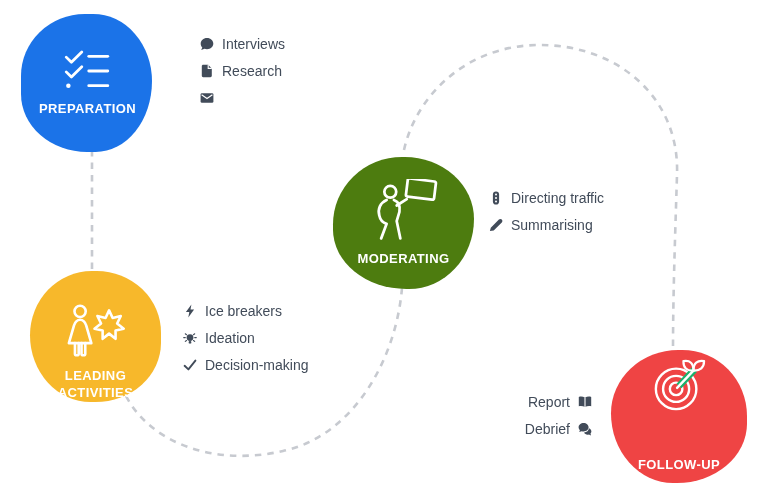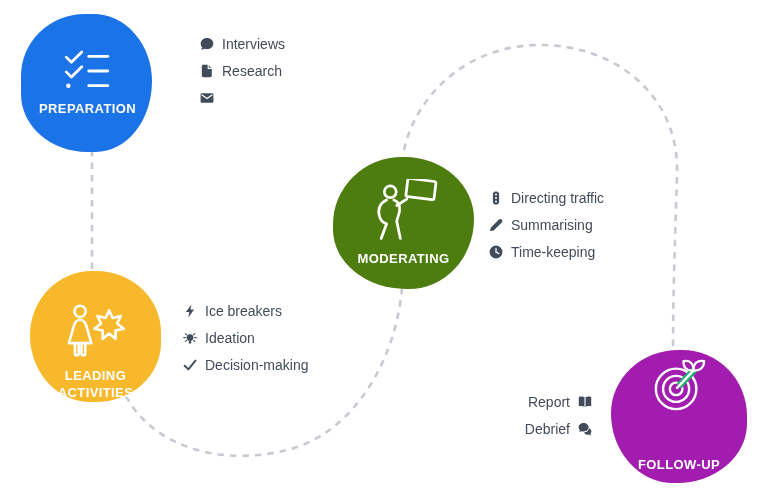--- a/index.html
+++ b/index.html
@@ -90,21 +90,21 @@
           <path d="M16 19 C12 19 10.5 22 9.5 25 L4 44 L28 44 L22.5 25 C21.5 22 20 19 16 19 Z"></path>
           <path d="M10.5 44 L10.5 55.5 C10.5 57.3 14.5 57.3 14.5 55.5 L14.5 44"></path>
           <path d="M17.5 44 L17.5 55.5 C17.5 57.3 21.5 57.3 21.5 55.5 L21.5 44"></path>
           <polygon points="47,9 50.8,17.1 59.5,15 55.6,23 62.6,28.6 53.9,30.5 53.9,39.4 47,33.8 40.1,39.4 40.1,30.5 31.4,28.6 38.4,23 34.5,15 43.2,17.1"></polygon>
         </g>
       </svg>
     </span>
     <div class="stage-label">LEADING ACTIVITIES</div>
   </div>
 
-  <div class="stage stage-follow" style="background-color: #a21caf; gap: 36px;">
+  <div class="stage stage-follow" style="background-color: #ef4444; gap: 36px;">
     <span class="stage-icon">
       <svg width="58" height="54" viewBox="0 0 60 56">
         <g class="wstroke" stroke-width="2.5">
           <circle cx="27" cy="31" r="21"></circle>
           <circle cx="27" cy="31" r="13.5"></circle>
           <circle cx="27" cy="31" r="6.5"></circle>
         </g>
         <path d="M30 28 L46 11" stroke="#1AB26C" stroke-width="7" fill="none"></path>
         <path class="wstroke" d="M28 30 L45 12" stroke-width="2.5"></path>
         <path class="wstroke" d="M45 12 C45 4.5 49 1 56 2.2 C56 9 52 12.4 45 12 Z" stroke-width="2.3" fill="#1AB26C"></path>
@@ -155,29 +155,20 @@
       <span>Directing traffic</span>
     </div>
     <div class="item">
       <span class="licon">
         <svg viewBox="0 0 14 14">
             <path fill="currentColor" d="M.9 13.1l.9-3.4L9.9 1.6c.8-.8 2.1-.8 2.9 0 .8.8.8 2.1 0 2.9L4.7 12.6l-3.8.5z"></path>
           </svg>
       </span>
       <span>Summarising</span>
     </div>
-    <div class="item">
-      <span class="licon">
-        <svg viewBox="0 0 14 14">
-            <circle cx="7" cy="7" r="6.4" fill="currentColor"></circle>
-            <path d="M7 3.6V7l2.8 1.6" stroke="#fff" stroke-width="1.3" fill="none" stroke-linecap="round"></path>
-          </svg>
-      </span>
-      <span>Time-keeping</span>
-    </div>
   </div>
 
   <div class="list list-lead">
     <div class="item">
       <span class="licon">
         <svg viewBox="0 0 14 14">
             <path fill="currentColor" d="M8.4.4 2.9 8h3.4l-1 5.6L11.1 5.5H7.5L8.4.4z"></path>
           </svg>
       </span>
       <span>Ice breakers</span>

